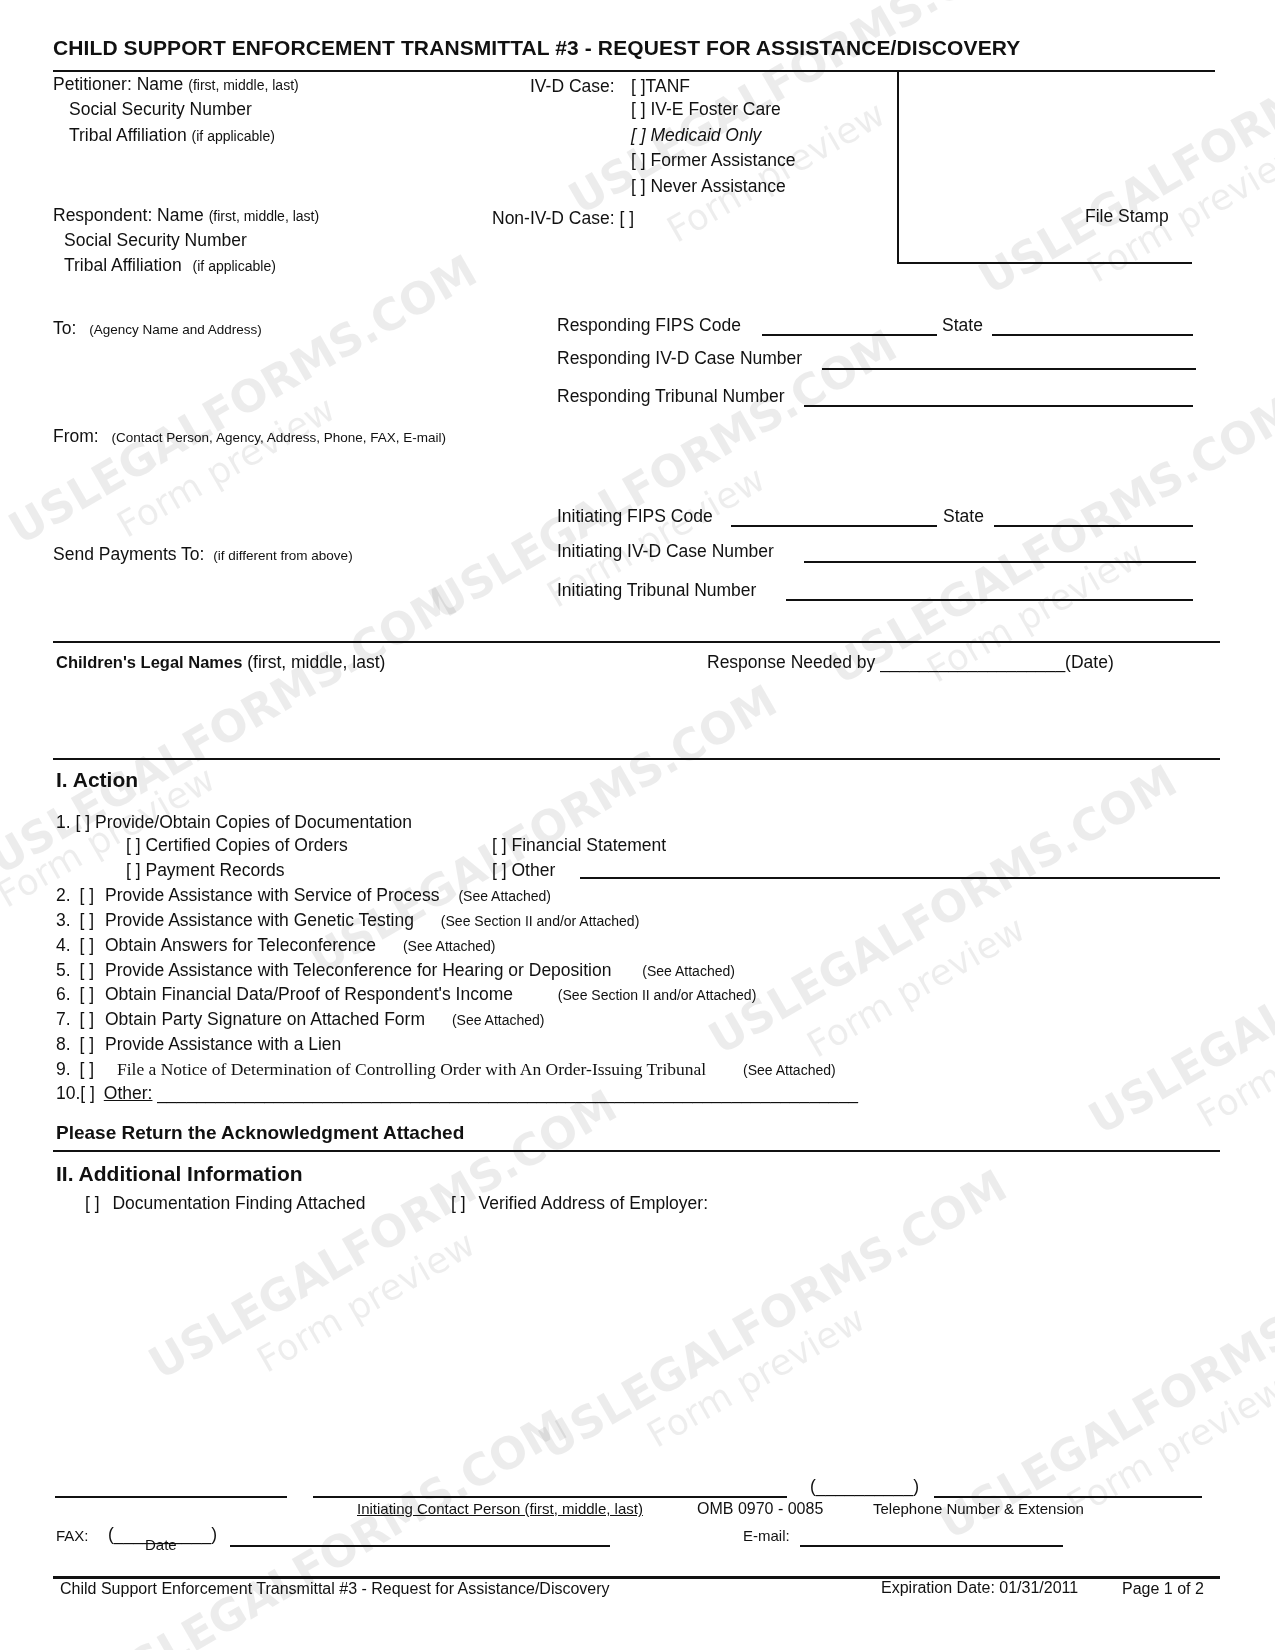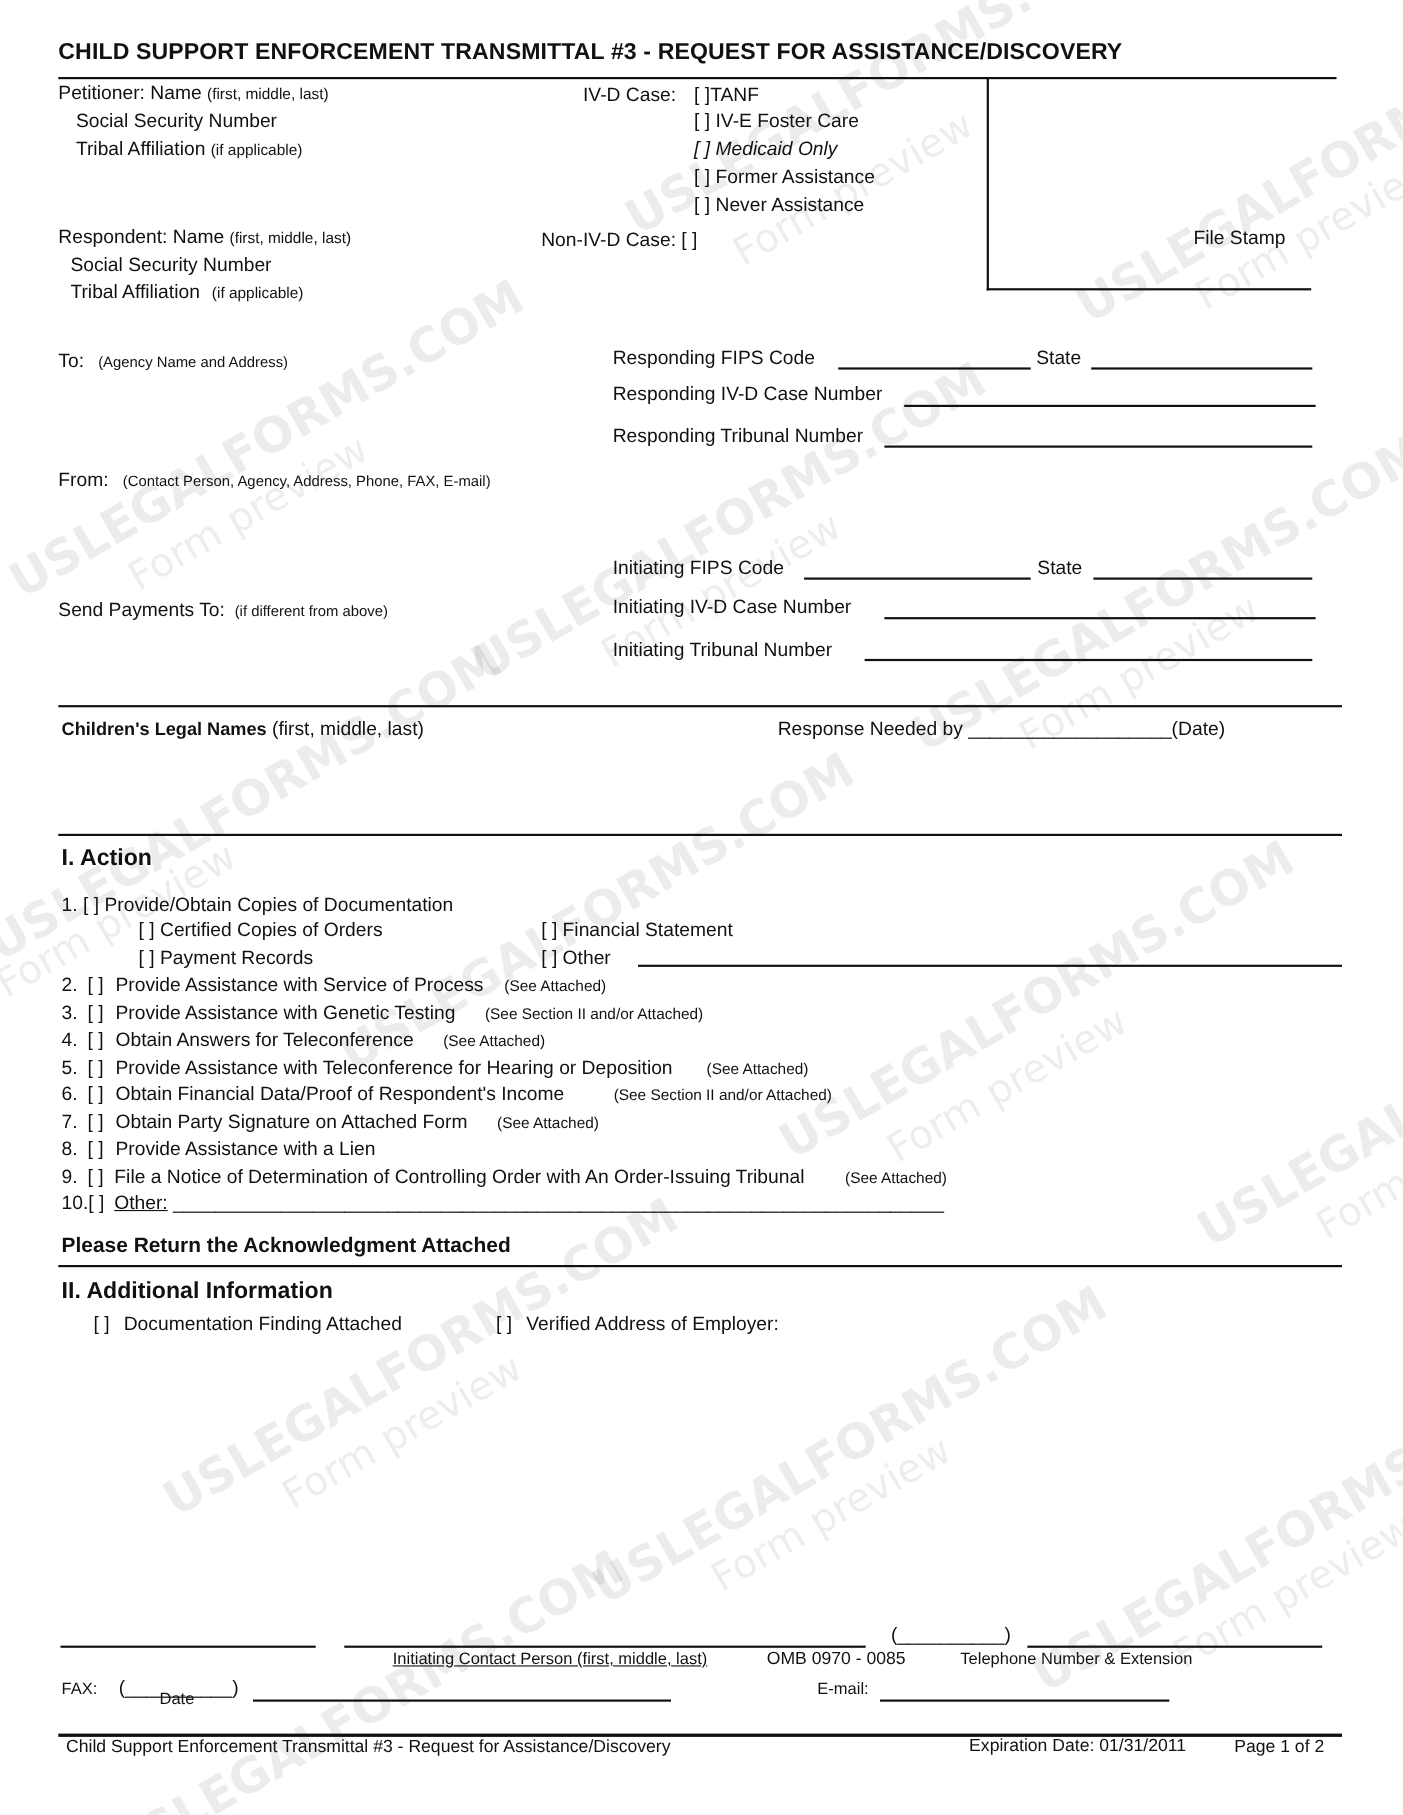--- a/index.html
+++ b/index.html
@@ -207,21 +207,21 @@
   <span class="t14" style="margin-left:22px;">(See Attached)</span>
 </div>
 <div class="abs t17" style="left:56px;top:1034px;">
   <span>8.</span>
   <span class="cb" style="margin-left:4px;">[ ]</span>
   <span style="margin-left:6px;">Provide Assistance with a Lien</span>
 </div>
 <div class="abs t17" style="left:56px;top:1059px;">
   <span>9.</span>
   <span class="cb" style="margin-left:4px;">[ ]</span>
-  <span style="margin-left:5px;">File a Notice of Determination of Controlling Order with An Order-Issuing Tribunal</span>
+  <span style="margin-left:18px;font-family:Liberation Serif, serif;">File a Notice of Determination of Controlling Order with An Order-Issuing Tribunal</span>
   <span class="t14" style="margin-left:32px;">(See Attached)</span>
 </div>
 <div class="abs t17" style="left:56px;top:1083px;">
   <span>10.</span><span class="cb">[ ]</span>
   <span style="margin-left:4px;text-decoration:underline;">Other:</span>
   <span>________________________________________________________________________</span>
 </div>
 
 <div class="abs bold" style="left:56px;top:1122px;font-size:19px;">Please Return the Acknowledgment Attached</div>
 <div class="hline" style="left:53px;top:1150px;width:1167px;"></div>

